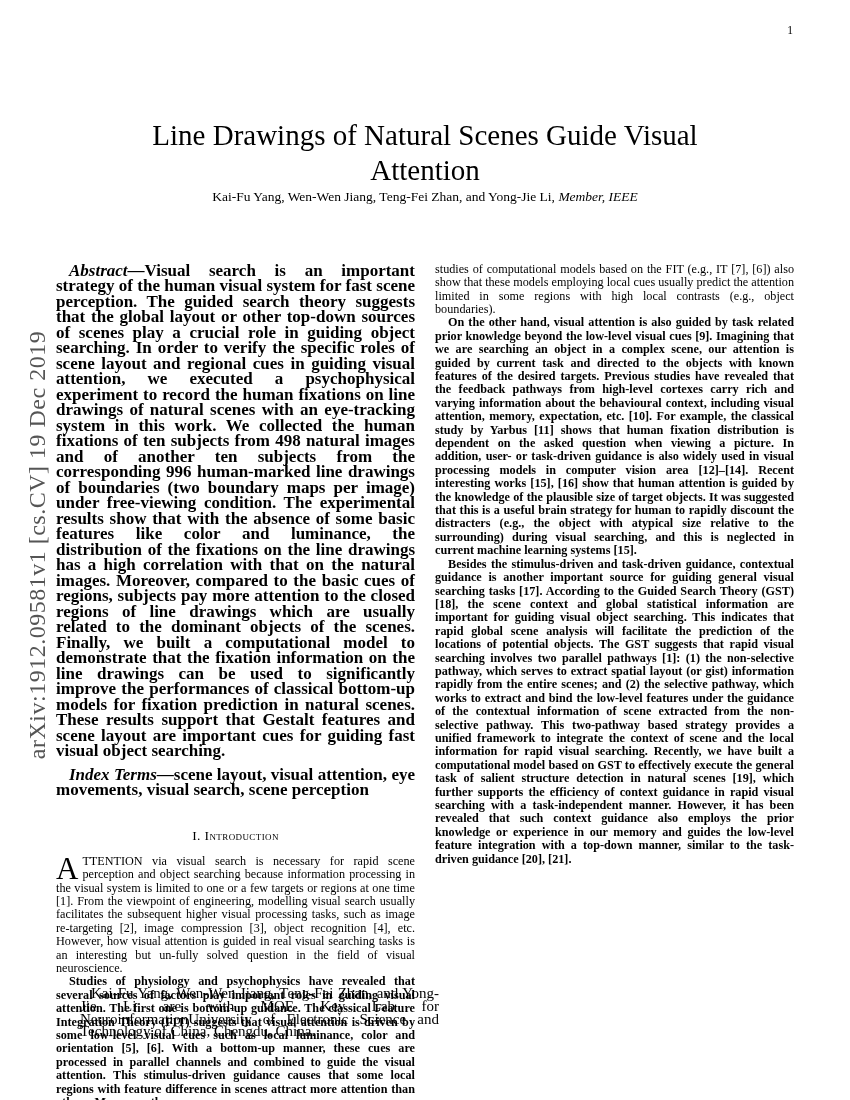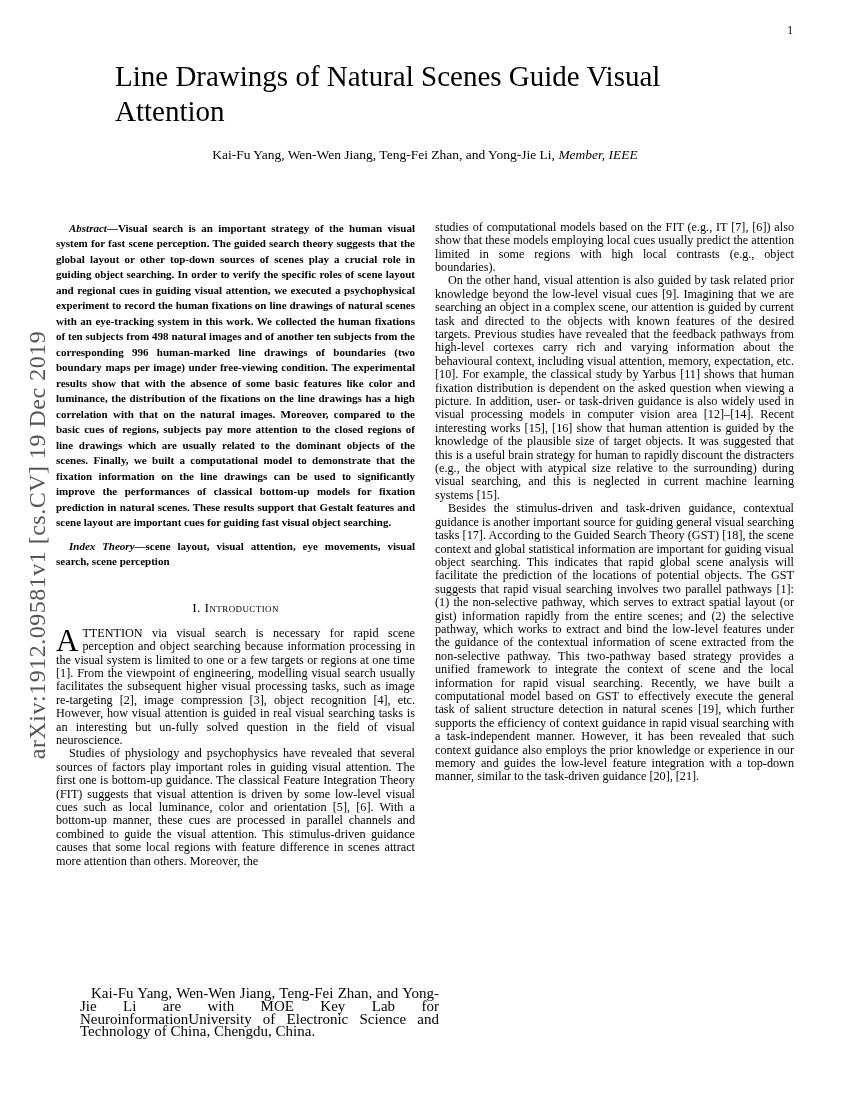--- a/index.html
+++ b/index.html
@@ -24,67 +24,66 @@
     top: 545px;
     left: 37px;
     transform: translate(-50%, -50%) rotate(-90deg);
     white-space: nowrap;
     font-size: 24px;
     letter-spacing: 0.5px;
     color: #555555;
   }
   .title {
     margin: 0 auto;
-    padding-top: 59px;
+    padding-top: 118px;
     max-width: 620px;
-    text-align: left;
+    text-align: center;
     font-size: 29px;
     font-weight: normal;
     line-height: 1.22;
   }
   .authors {
-    margin-top: 17px;
     text-align: center;
     font-size: 13.5px;
   }
   .italic { font-style: italic; }
   .columns {
     display: flex;
     gap: 20px;
     padding: 0 56px;
     margin-top: 58px;
   }
   .col {
     width: 359px;
     flex: 0 0 359px;
     text-align: justify;
   }
   .abstract {
     margin: 0 0 7px 0;
     font-weight: bold;
-    font-size: 11px;
+    font-size: 17px;
     line-height: 15.5px;
     text-indent: 13px;
   }
   .abstract-label { font-style: italic; }
   .index-terms { margin: 8px 0 0 0; }
   .section-heading {
     margin: 30px 0 11px 0;
     text-align: center;
     font-weight: normal;
     font-size: 13.5px;
     font-variant: small-caps;
     letter-spacing: 0.4px;
   }
   .body-par {
     margin: 0;
     font-size: 12.2px;
     line-height: 13.4px;
   }
-  .indent { text-indent: 13px; }
+  .indent { text-indent: 13px; font-weight: bold; }
   .dropcap {
     float: left;
     font-size: 31px;
     line-height: 25px;
     padding: 1px 4px 0 0;
   }
   .footnote {
     position: absolute;
     left: 56px;
     top: 987px;
@@ -110,21 +109,21 @@
   <div class="authors">
     <span>Kai-Fu Yang, Wen-Wen Jiang, Teng-Fei Zhan, and Yong-Jie Li, </span><span class="italic">Member, IEEE</span>
   </div>
 
   <div class="columns">
 
     <div class="col">
 
       <p class="abstract"><span class="abstract-label">Abstract</span><span>—</span><span>Visual search is an important strategy of the human visual system for fast scene perception. The guided search theory suggests that the global layout or other top-down sources of scenes play a crucial role in guiding object searching. In order to verify the specific roles of scene layout and regional cues in guiding visual attention, we executed a psychophysical experiment to record the human fixations on line drawings of natural scenes with an eye-tracking system in this work. We collected the human fixations of ten subjects from 498 natural images and of another ten subjects from the corresponding 996 human-marked line drawings of boundaries (two boundary maps per image) under free-viewing condition. The experimental results show that with the absence of some basic features like color and luminance, the distribution of the fixations on the line drawings has a high correlation with that on the natural images. Moreover, compared to the basic cues of regions, subjects pay more attention to the closed regions of line drawings which are usually related to the dominant objects of the scenes. Finally, we built a computational model to demonstrate that the fixation information on the line drawings can be used to significantly improve the performances of classical bottom-up models for fixation prediction in natural scenes. These results support that Gestalt features and scene layout are important cues for guiding fast visual object searching.</span></p>
 
-      <p class="abstract index-terms"><span class="abstract-label">Index Theory</span><span>—</span><span>scene layout, visual attention, eye movements, visual search, scene perception</span></p>
+      <p class="abstract index-terms"><span class="abstract-label">Index Terms</span><span>—</span><span>scene layout, visual attention, eye movements, visual search, scene perception</span></p>
 
       <h2 class="section-heading">I. Introduction</h2>
 
       <p class="body-par"><span class="dropcap">A</span><span>TTENTION via visual search is necessary for rapid scene perception and object searching because information processing in the visual system is limited to one or a few targets or regions at one time [1]. From the viewpoint of engineering, modelling visual search usually facilitates the subsequent higher visual processing tasks, such as image re-targeting [2], image compression [3], object recognition [4], etc. However, how visual attention is guided in real visual searching tasks is an interesting but un-fully solved question in the field of visual neuroscience.</span></p>
 
       <p class="body-par indent">Studies of physiology and psychophysics have revealed that several sources of factors play important roles in guiding visual attention. The first one is bottom-up guidance. The classical Feature Integration Theory (FIT) suggests that visual attention is driven by some low-level visual cues such as local luminance, color and orientation [5], [6]. With a bottom-up manner, these cues are processed in parallel channels and combined to guide the visual attention. This stimulus-driven guidance causes that some local regions with feature difference in scenes attract more attention than others. Moreover, the</p>
 
     </div>
 
     <div class="col">

